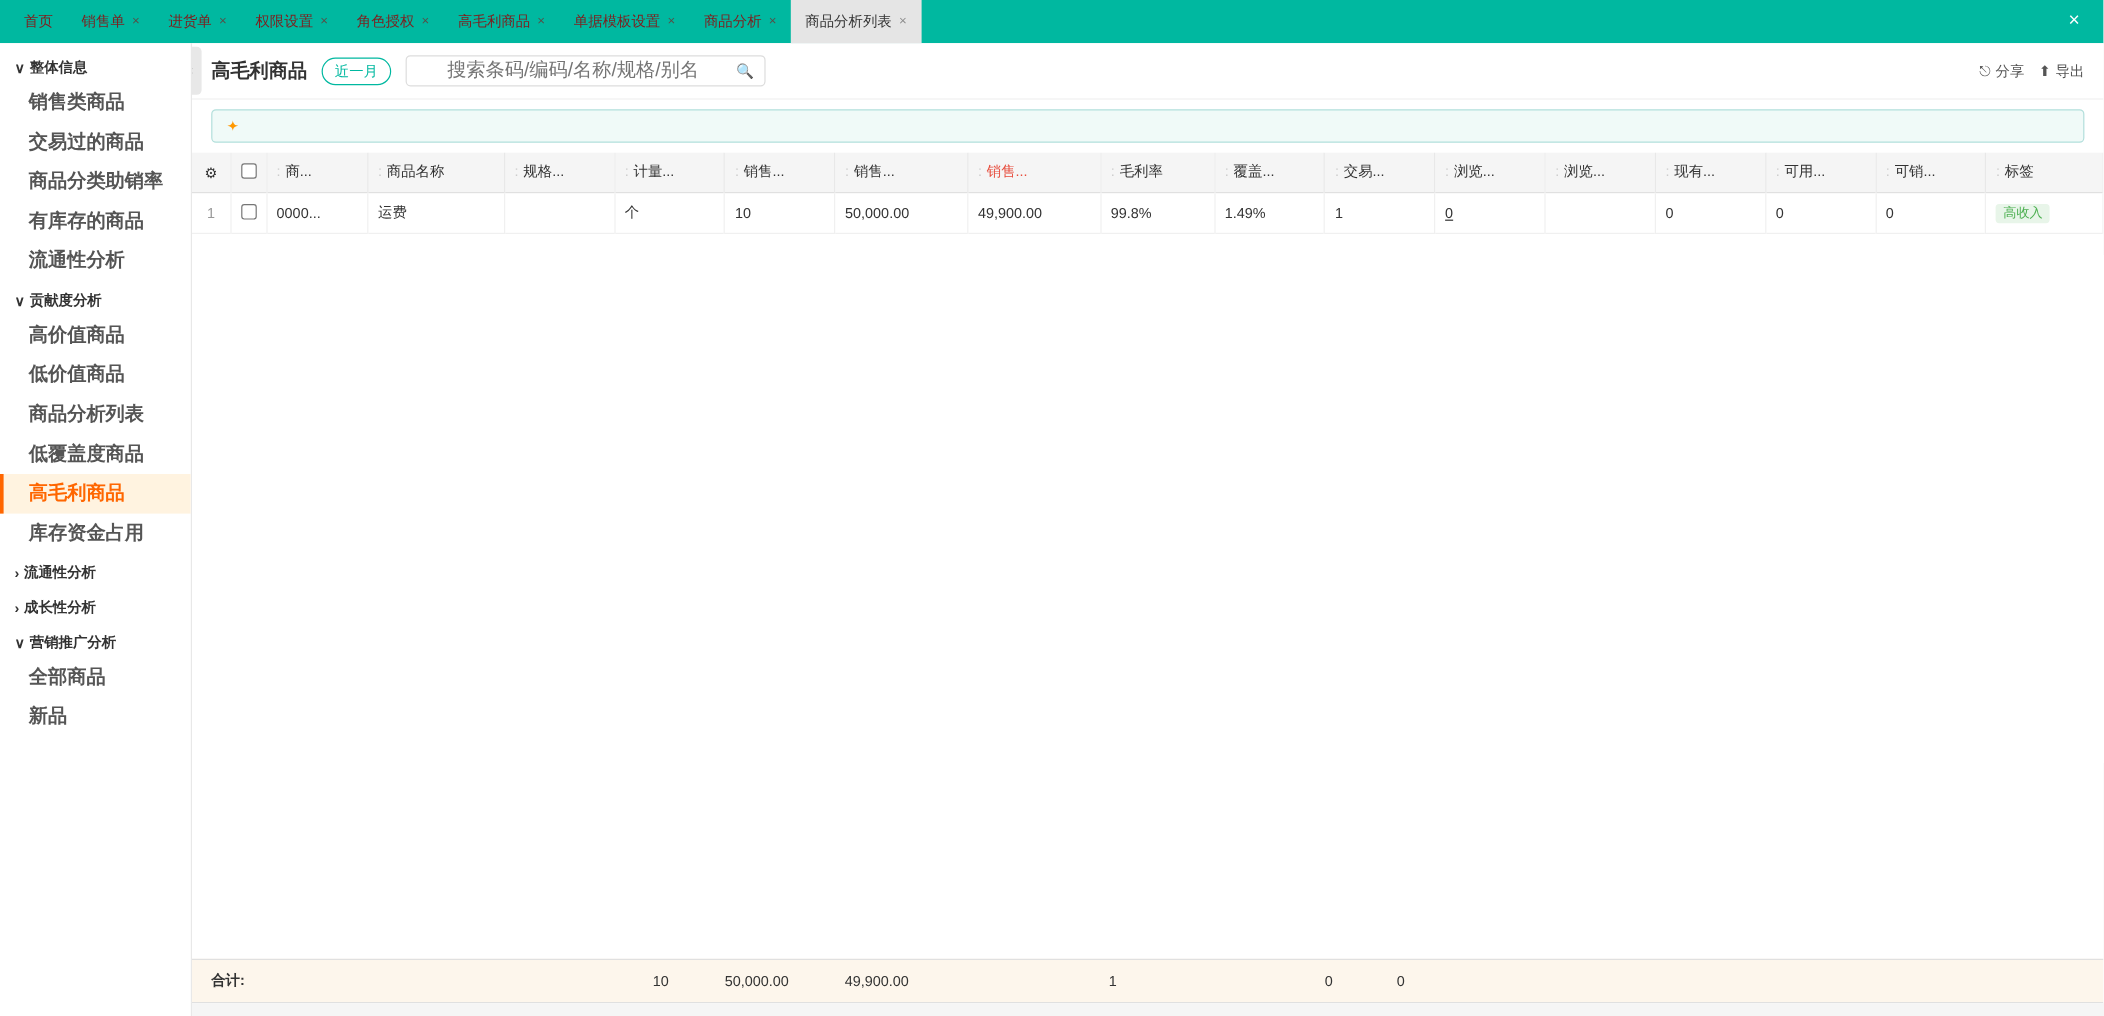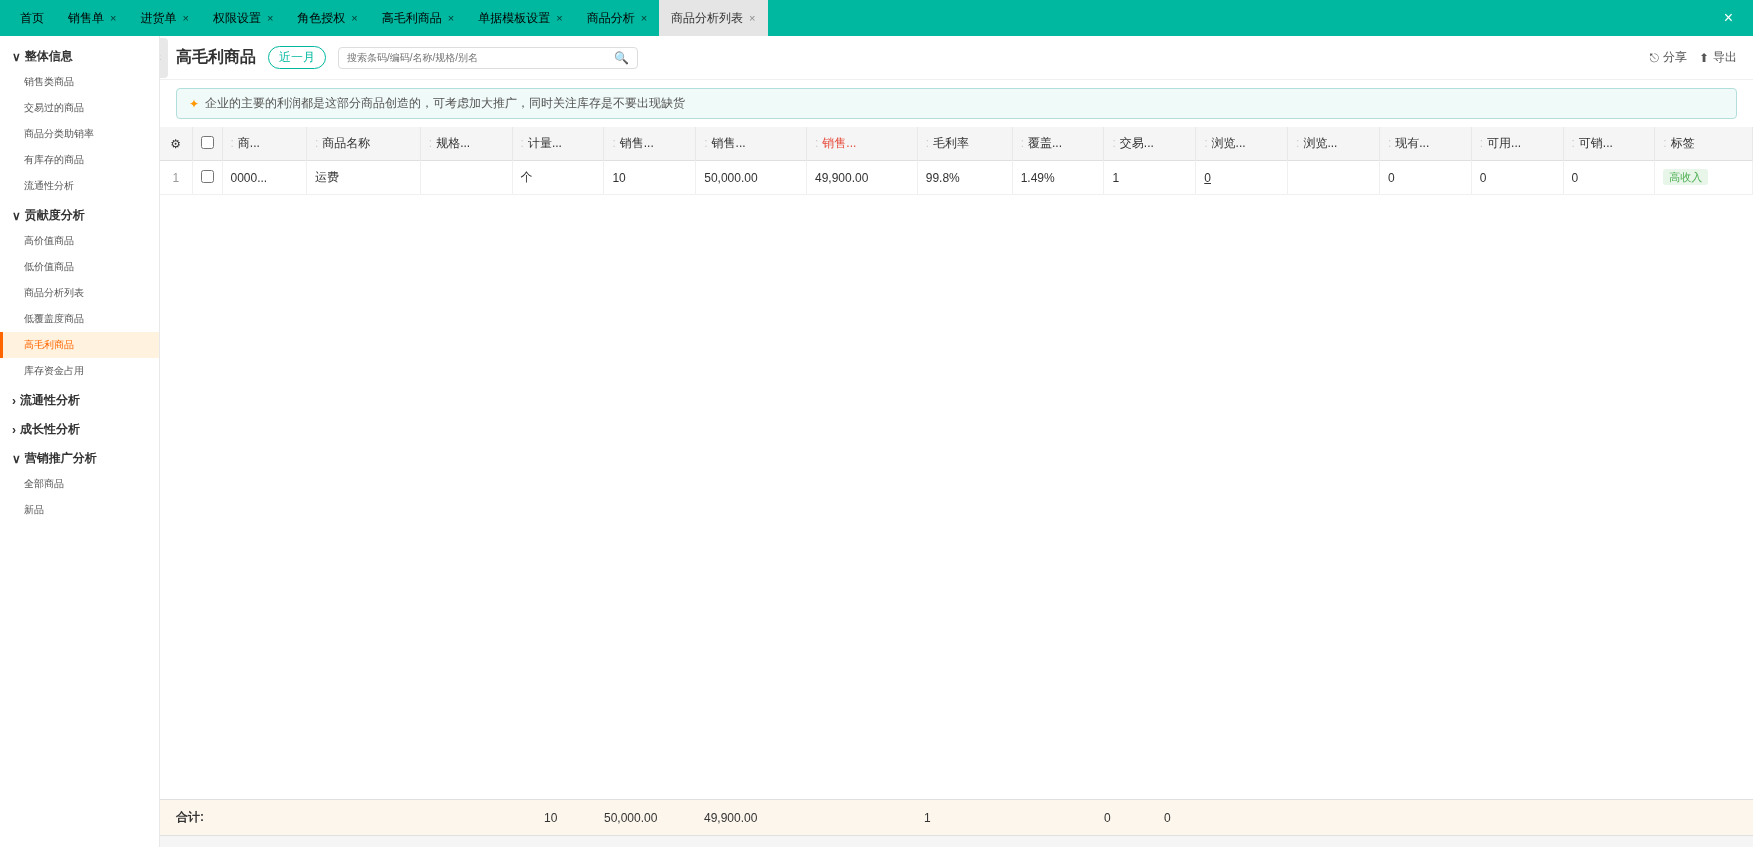--- a/index.html
+++ b/index.html
@@ -15,21 +15,21 @@
       gap: 0;
       color: white;
     }
     .nav-item {
       padding: 0 12px;
       height: 36px;
       display: flex;
       align-items: center;
       cursor: pointer;
       white-space: nowrap;
-      color: #000000;
+      color: #7f1d1d;
       font-size: 13px;
       position: relative;
     }
     .nav-item.active {
       background: #e5e5e5;
       color: #333;
     }
     .nav-item .close-btn {
       margin-left: 6px;
       font-size: 11px;
@@ -68,21 +68,22 @@
       font-weight: bold;
       font-size: 12px;
       display: flex;
       align-items: center;
       gap: 4px;
     }
     .sidebar-item {
       padding: 6px 12px 6px 24px;
       color: #555;
       cursor: pointer;
-      font-size: 10px;
+      font-size: 16px;
+      font-weight: bold;
     }
     .sidebar-item.active {
       background: #fff3e0;
       color: #ff6600;
       border-left: 3px solid #ff6600;
       padding-left: 21px;
     }
 
     
     .content-area {
@@ -122,24 +123,25 @@
       border: 1px solid #ddd;
       border-radius: 4px;
       padding: 3px 8px;
       gap: 6px;
       flex: 1;
       max-width: 300px;
     }
     .search-box input {
       border: none;
       outline: none;
-      font-size: 10px;
+      font-size: 16px;
       color: #999;
       background: transparent;
       width: 100%;
+      text-align: center;
     }
     .search-icon { color: #999; cursor: pointer; }
     .header-actions {
       margin-left: auto;
       display: flex;
       gap: 12px;
       align-items: center;
     }
     .action-btn {
       display: flex;
@@ -371,21 +373,20 @@
         </div>
         <div class="action-btn">
           <span>⬆</span>
           <span>导出</span>
         </div>
       </div>
     </div>
 
     <div class="info-banner">
       <span class="info-icon">✦</span>
-      <span>企业的主要的利润都是这部分商品创造的，可考虑加大推广，同时关注库存是不要出现缺货</span>
     </div>
 
     <div class="table-container">
       <table>
         <thead>
           <tr>
             <th style="width:32px; text-align:center;">
               <span>⚙</span>
             </th>
             <th style="width:28px; text-align:center;">

